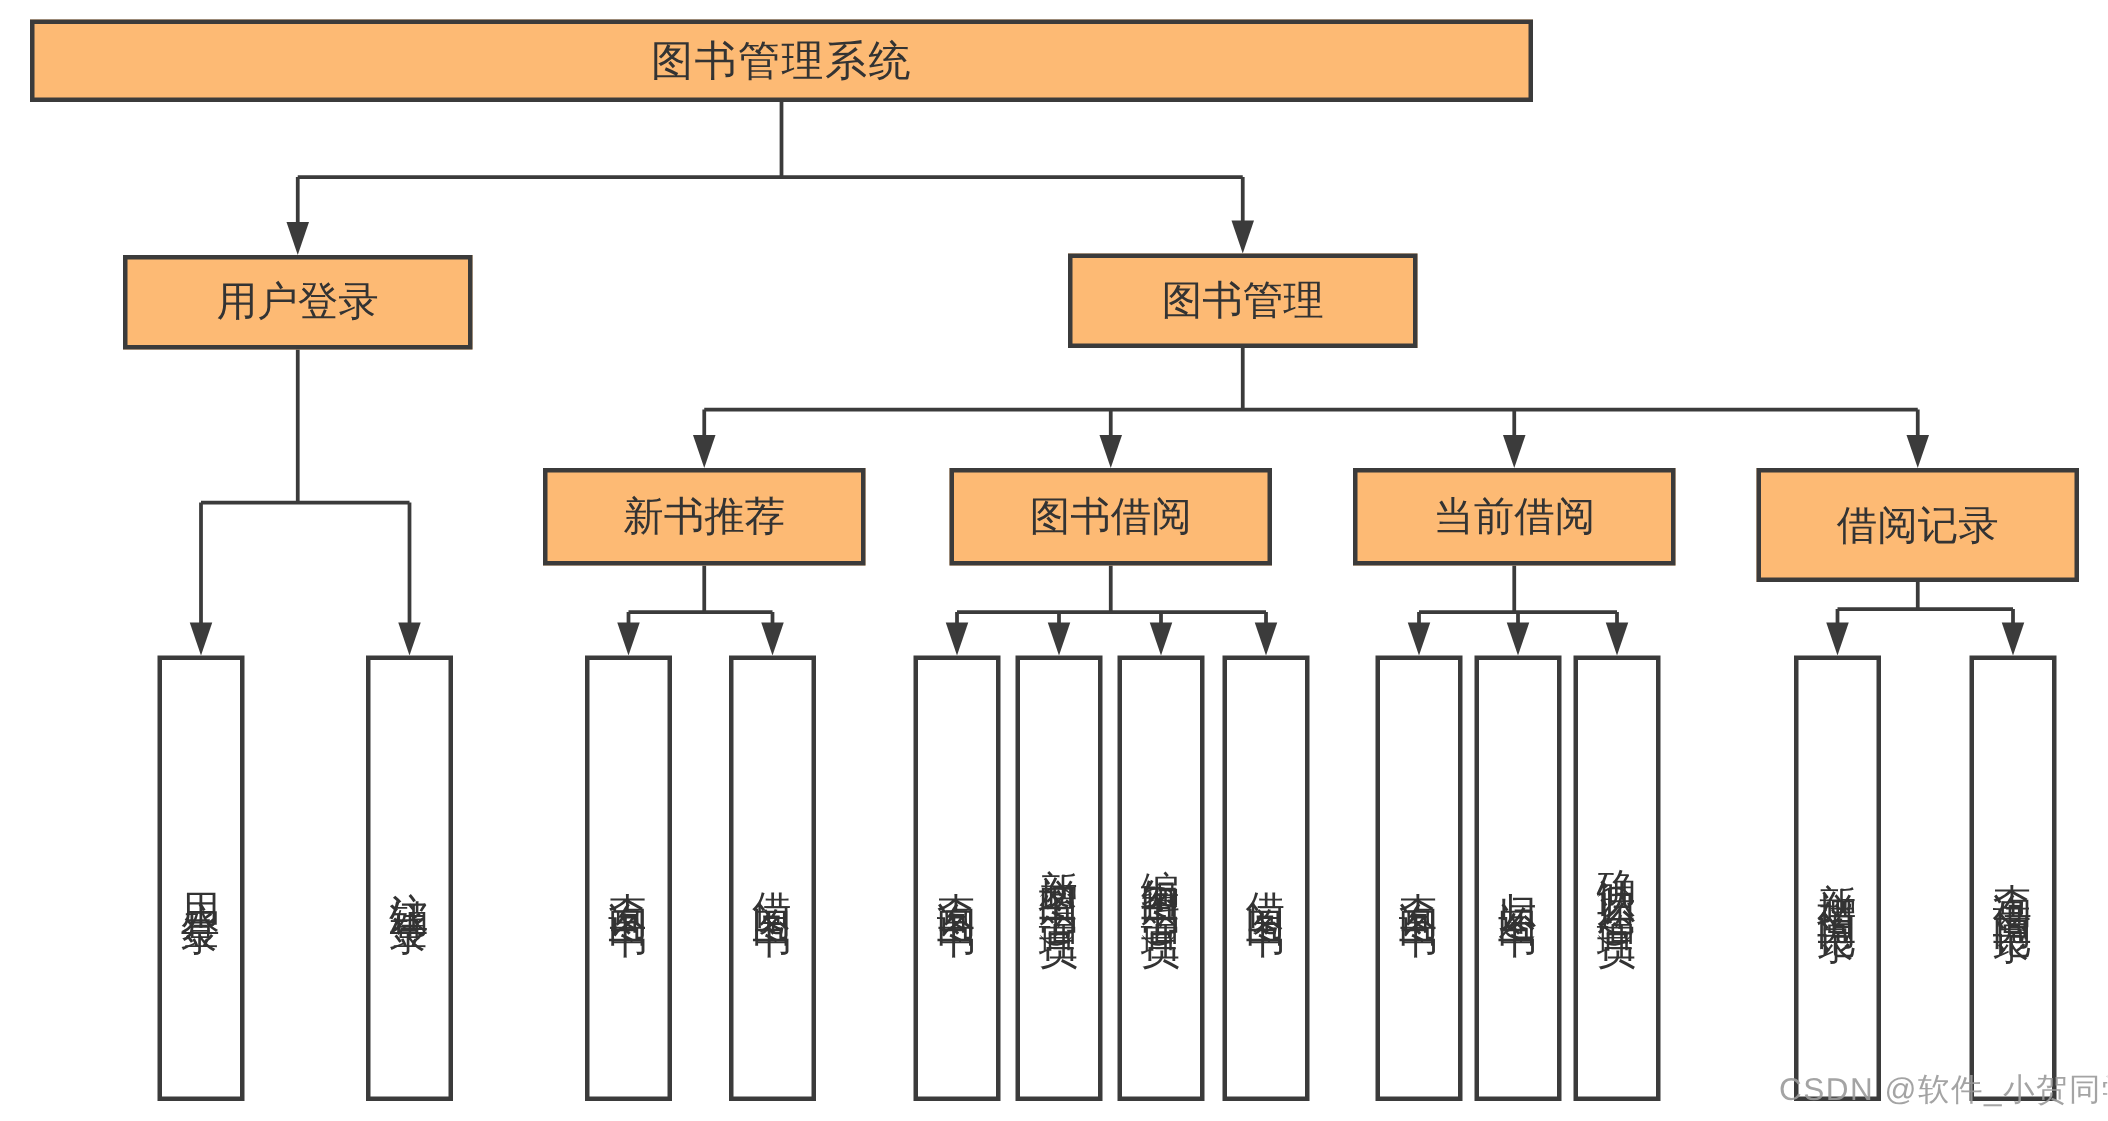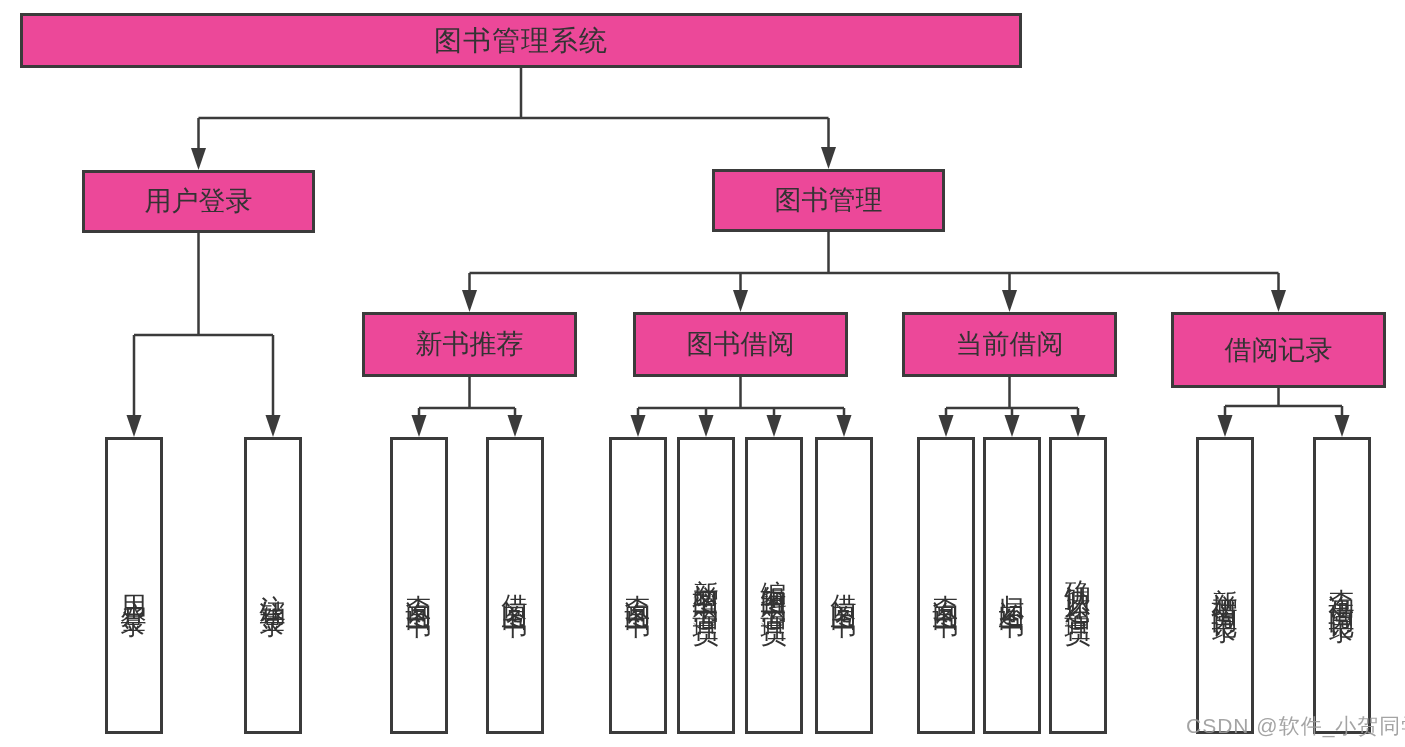--- a/index.html
+++ b/index.html
@@ -2,21 +2,21 @@
 <html><head>
 <meta charset="utf-8">
 <style>
   html,body{margin:0;padding:0;background:#ffffff;}
   .canvas{
     position:relative;width:1405px;height:747px;background:#ffffff;
     font-family:"Liberation Sans","DejaVu Sans",sans-serif;color:#333333;overflow:hidden;
   }
   .connector-layer{position:absolute;left:0;top:0;width:1405px;height:747px;z-index:0;}
   .box{
-    position:absolute;box-sizing:border-box;border:3px solid #3b3b3b;background:#ec4899;
+    position:absolute;box-sizing:border-box;border:3px solid #3b3b3b;background:#fdba74;
     display:flex;align-items:center;justify-content:center;
     font-size:27px;line-height:1;color:#333333;z-index:1;white-space:nowrap;
   }
   .box.root{font-size:28px;letter-spacing:1px;}
   .vbox{
     position:absolute;box-sizing:border-box;border:3px solid #3b3b3b;background:#ffffff;
     display:flex;align-items:center;justify-content:center;z-index:1;
   }
   .vbox span{
     writing-mode:vertical-rl;text-orientation:mixed;

